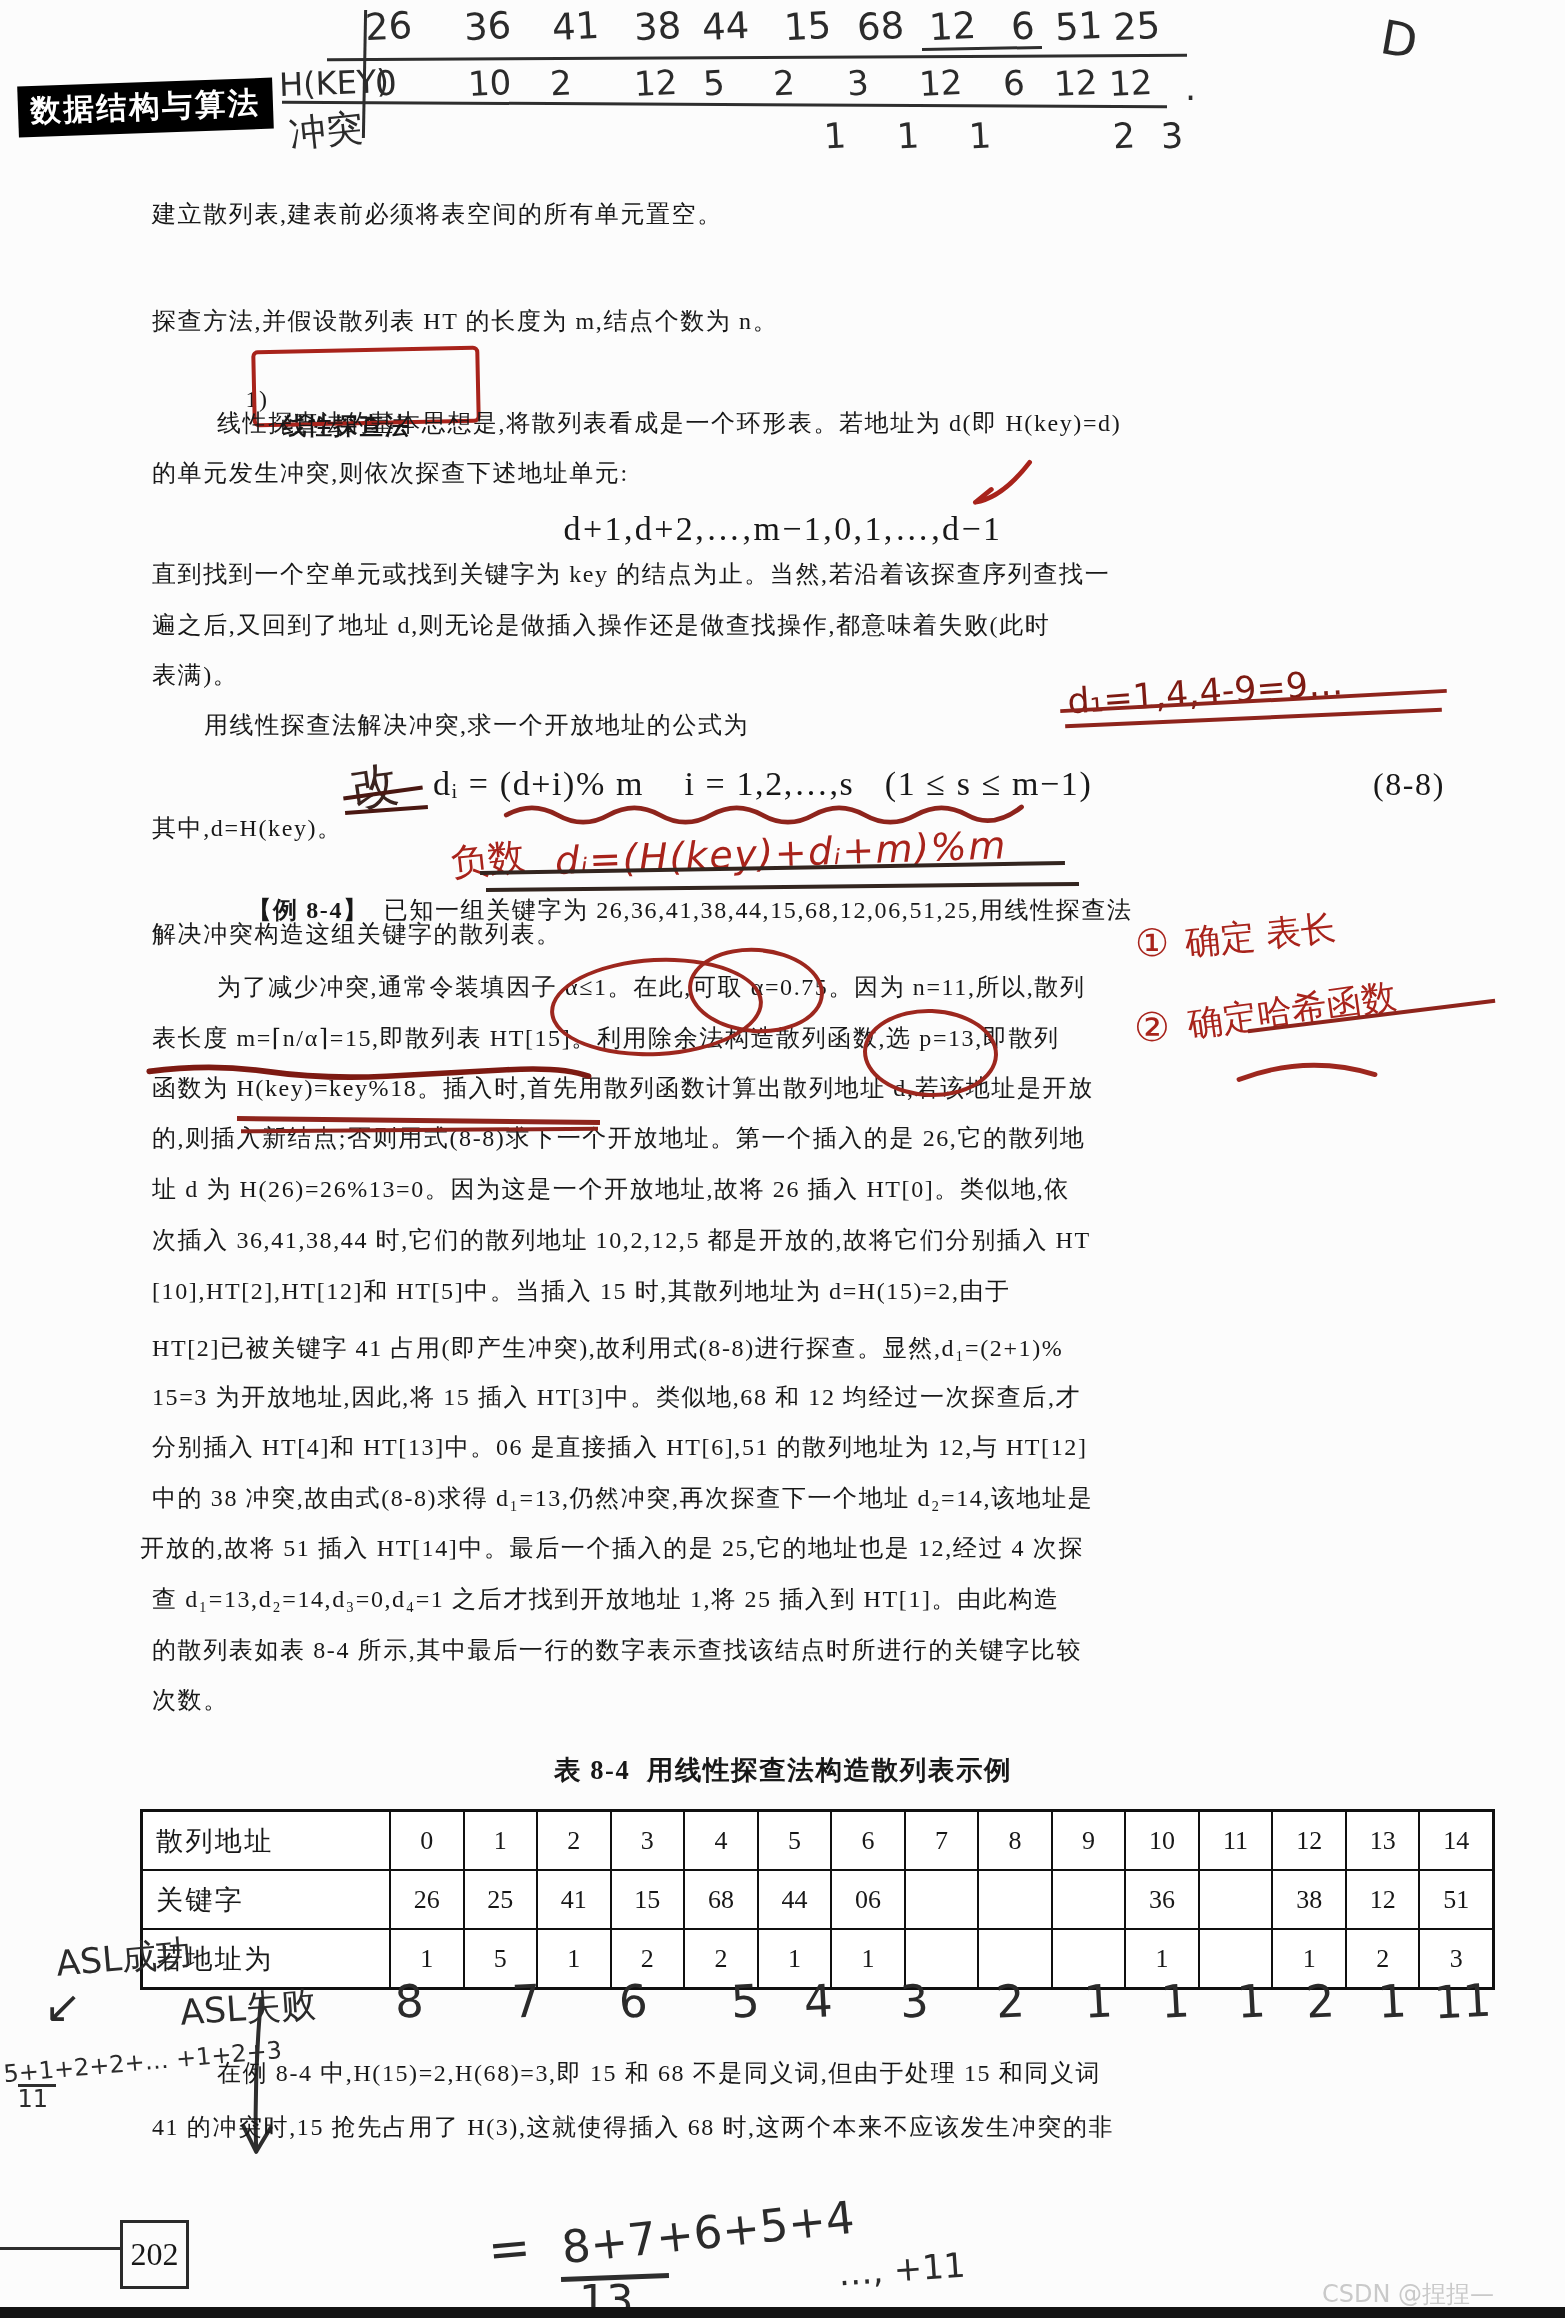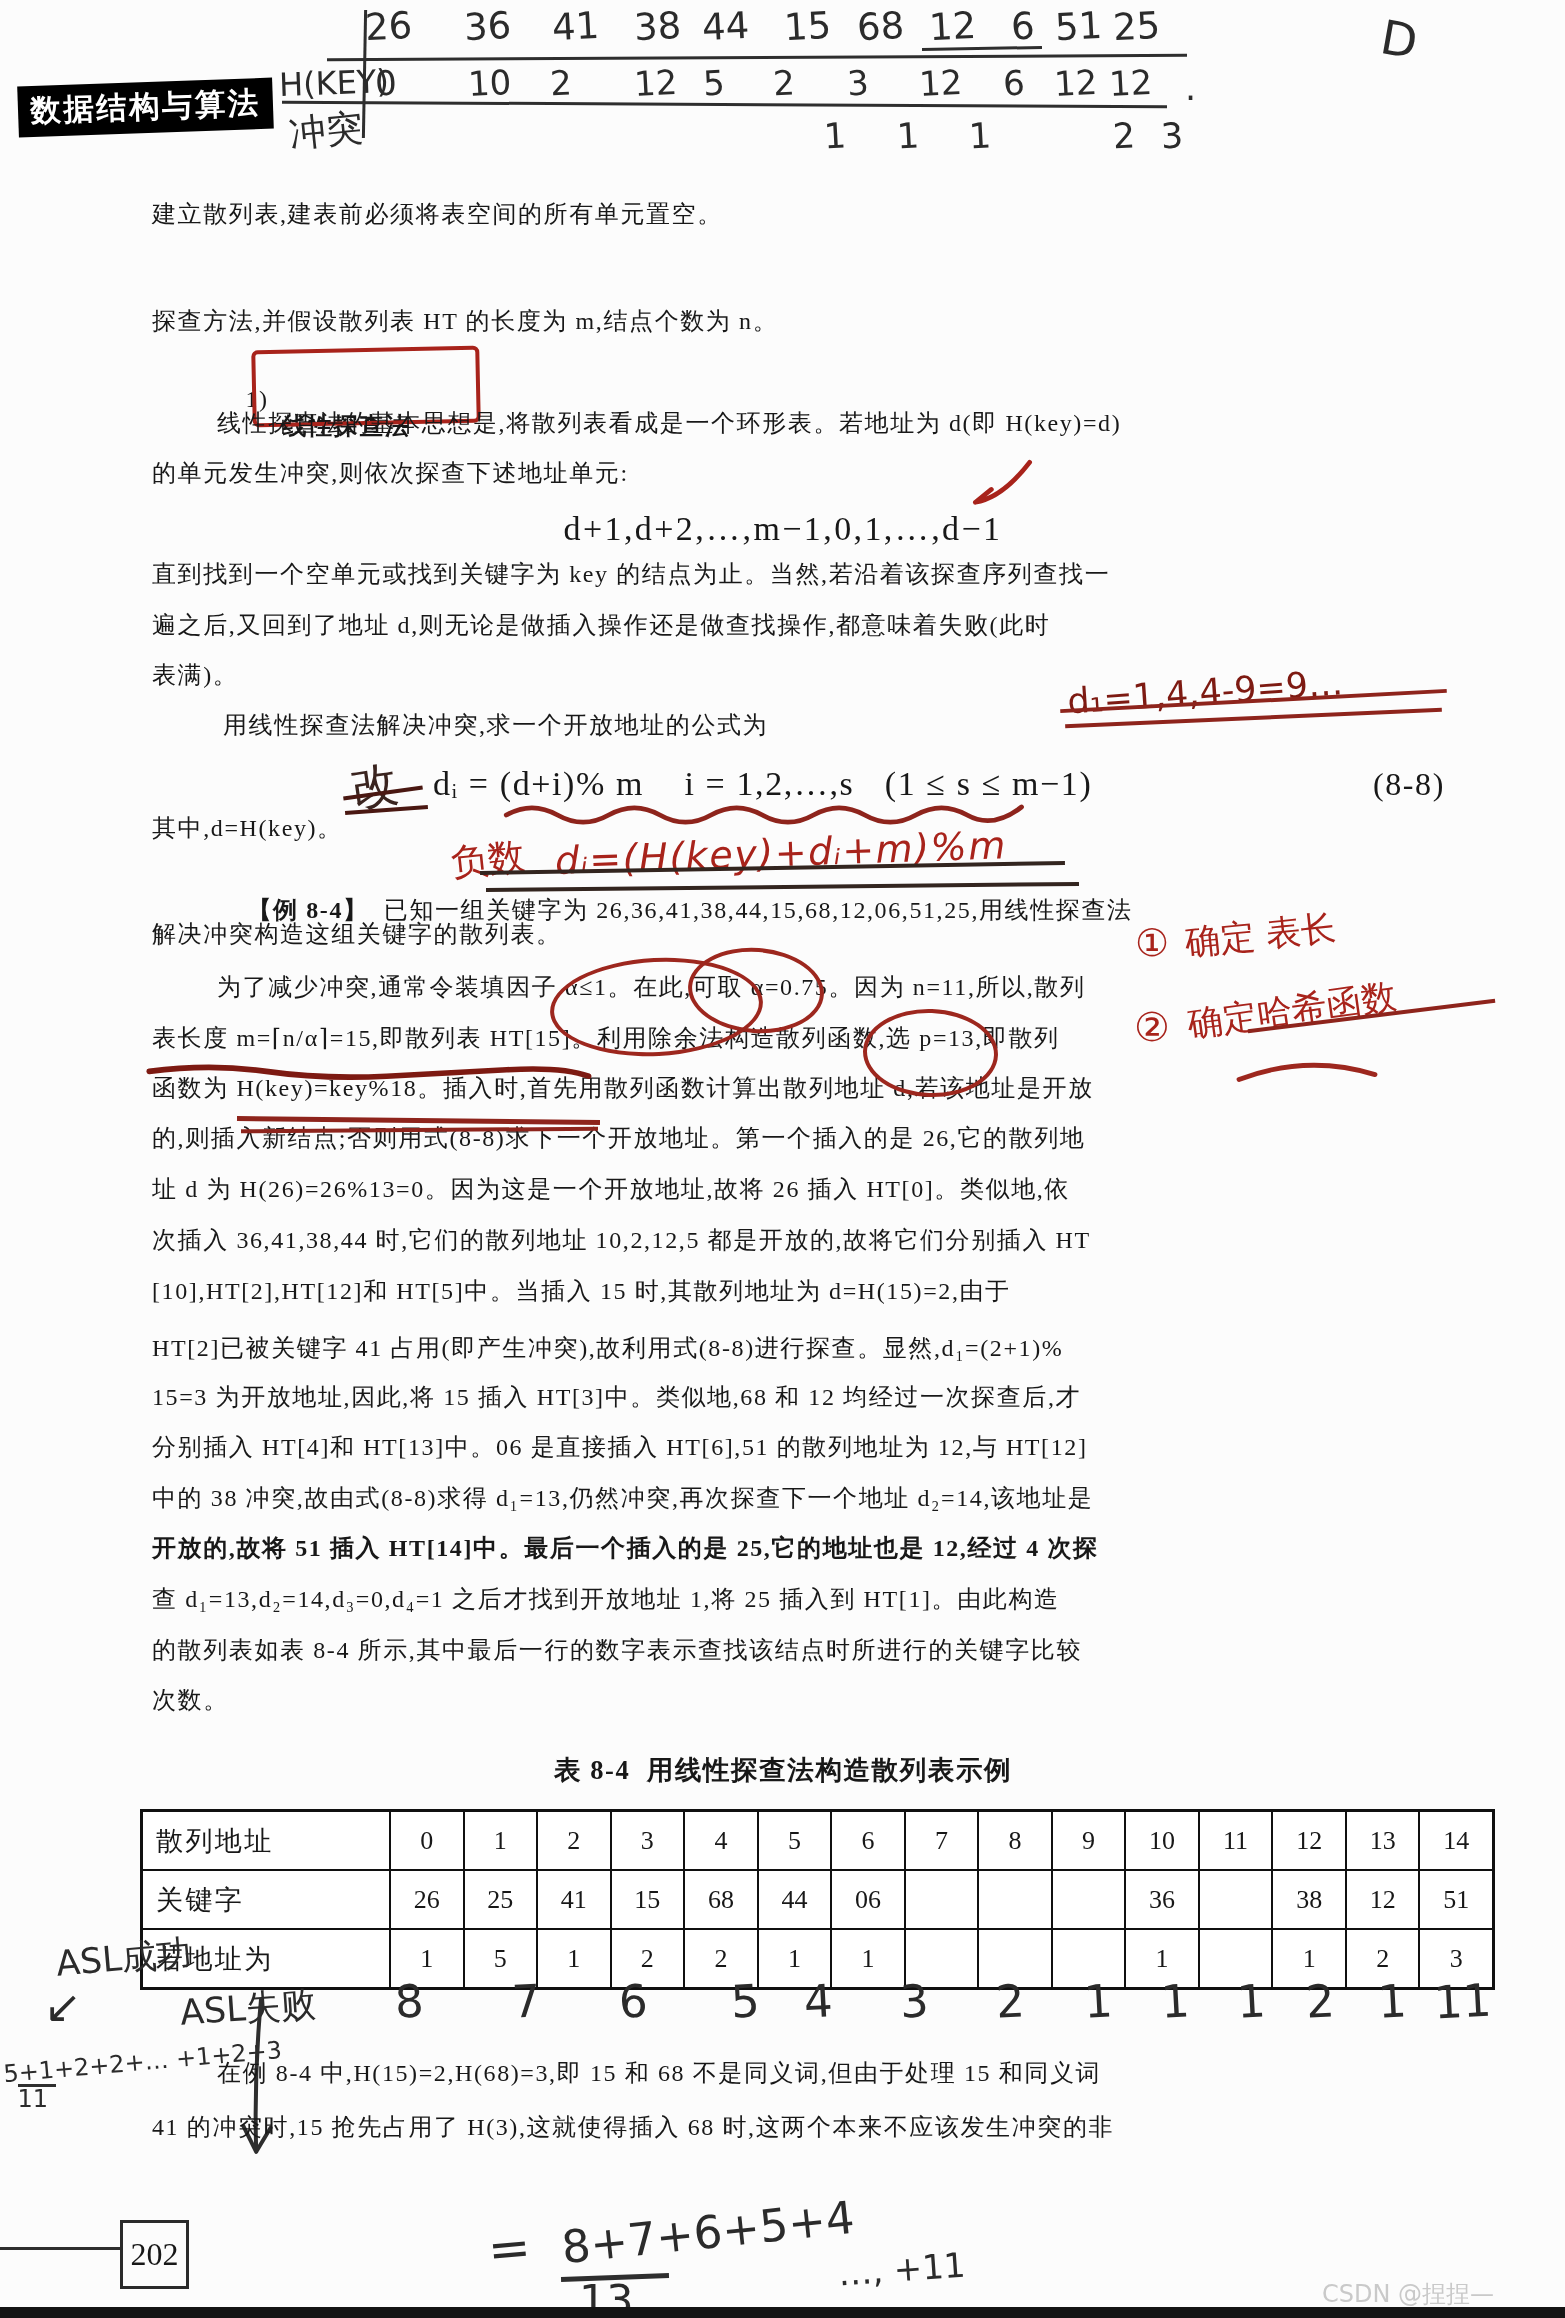--- a/index.html
+++ b/index.html
@@ -83,21 +83,21 @@
     <span class="bold" style="margin-left:37px;">线性探查法</span>
   </div>
   <div style="position:absolute;left:252px;top:348px;width:220px;height:69px;border:4px solid #a8231b;border-radius:6.4px;transform:rotate(-1.2deg);"></div>
 
   <div class="line" style="left:217px;top:410px;">线性探查法的基本思想是,将散列表看成是一个环形表。若地址为 d(即 H(key)=d)</div>
   <div class="line" style="left:152px;top:460px;">的单元发生冲突,则依次探查下述地址单元:</div>
   <div class="line center" style="top:509px;font-size:34px;letter-spacing:2.4px;">d+1,d+2,…,m−1,0,1,…,d−1</div>
   <div class="line" style="left:152px;top:561px;">直到找到一个空单元或找到关键字为 key 的结点为止。当然,若沿着该探查序列查找一</div>
   <div class="line" style="left:152px;top:612px;">遍之后,又回到了地址 d,则无论是做插入操作还是做查找操作,都意味着失败(此时</div>
   <div class="line" style="left:152px;top:662px;">表满)。</div>
-  <div class="line" style="left:223px;top:712px;">用线性探查法解决冲突,求一个开放地址的公式为</div>
+  <div class="line" style="left:204px;top:712px;">用线性探查法解决冲突,求一个开放地址的公式为</div>
 
   <svg style="left:969px;top:456px;" width="67" height="59" viewBox="0 0 84 74">
     <path d="M76,8 C56,34 32,54 8,58 M8,58 L28,42" stroke="#a8231b" stroke-width="6" fill="none" stroke-linecap="round"></path>
   </svg>
 
   <div class="hw dkred" style="position:absolute;left:1067px;top:675px;font-size:35px;transform:rotate(-4deg);">d₁=1,4,4-9=9…</div>
   <div class="redbar" style="left:1060px;top:699px;width:387px;height:4px;transform:rotate(-3deg);"></div>
   <div class="redbar" style="left:1065px;top:716px;width:377px;height:4px;transform:rotate(-2.5deg);"></div>
 
   <div class="hw" style="position:absolute;left:351px;top:762px;font-size:47px;color:#3a241f;transform:rotate(-8deg);">改</div>
@@ -124,21 +124,21 @@
   <div class="line" style="left:152px;top:1025px;">表长度 m=⌈n/α⌉=15,即散列表 HT[15]。利用除余法构造散列函数,选 p=13,即散列</div>
   <div class="line" style="left:152px;top:1075px;">函数为 H(key)=key%18。插入时,首先用散列函数计算出散列地址 d,若该地址是开放</div>
   <div class="line" style="left:152px;top:1125px;">的,则插入新结点;否则用式(8-8)求下一个开放地址。第一个插入的是 26,它的散列地</div>
   <div class="line" style="left:152px;top:1176px;">址 d 为 H(26)=26%13=0。因为这是一个开放地址,故将 26 插入 HT[0]。类似地,依</div>
   <div class="line" style="left:152px;top:1227px;">次插入 36,41,38,44 时,它们的散列地址 10,2,12,5 都是开放的,故将它们分别插入 HT</div>
   <div class="line" style="left:152px;top:1278px;">[10],HT[2],HT[12]和 HT[5]中。当插入 15 时,其散列地址为 d=H(15)=2,由于</div>
   <div class="line" style="left:152px;top:1335px;">HT[2]已被关键字 41 占用(即产生冲突),故利用式(8-8)进行探查。显然,d₁=(2+1)%</div>
   <div class="line" style="left:152px;top:1384px;">15=3 为开放地址,因此,将 15 插入 HT[3]中。类似地,68 和 12 均经过一次探查后,才</div>
   <div class="line" style="left:152px;top:1434px;">分别插入 HT[4]和 HT[13]中。06 是直接插入 HT[6],51 的散列地址为 12,与 HT[12]</div>
   <div class="line" style="left:152px;top:1485px;">中的 38 冲突,故由式(8-8)求得 d₁=13,仍然冲突,再次探查下一个地址 d₂=14,该地址是</div>
-  <div class="line" style="left:152px;top:1535px;font-weight:bold;">开放的,故将 51 插入 HT[14]中。最后一个插入的是 25,它的地址也是 12,经过 4 次探</div>
+  <div class="line" style="left:140px;top:1535px;">开放的,故将 51 插入 HT[14]中。最后一个插入的是 25,它的地址也是 12,经过 4 次探</div>
   <div class="line" style="left:152px;top:1586px;">查 d₁=13,d₂=14,d₃=0,d₄=1 之后才找到开放地址 1,将 25 插入到 HT[1]。由此构造</div>
   <div class="line" style="left:152px;top:1637px;">的散列表如表 8-4 所示,其中最后一行的数字表示查找该结点时所进行的关键字比较</div>
   <div class="line" style="left:152px;top:1687px;">次数。</div>
 
   <div class="hw red" style="position:absolute;left:1135px;top:924px;font-size:38px;">①</div>
   <div class="hw red" style="position:absolute;left:1185px;top:918px;font-size:35px;transform:rotate(-6deg);">确定 表长</div>
   <div class="redellipse" style="left:550px;top:958px;width:205px;height:90px;transform:rotate(-3deg);"></div>
   <div class="redellipse" style="left:688px;top:948px;width:128px;height:77px;transform:rotate(4deg);"></div>
   <div class="hw red" style="position:absolute;left:1134px;top:1007px;font-size:40px;">②</div>
   <div class="hw red" style="position:absolute;left:1187px;top:993px;font-size:35px;transform:rotate(-8deg);">确定哈希函数</div>

